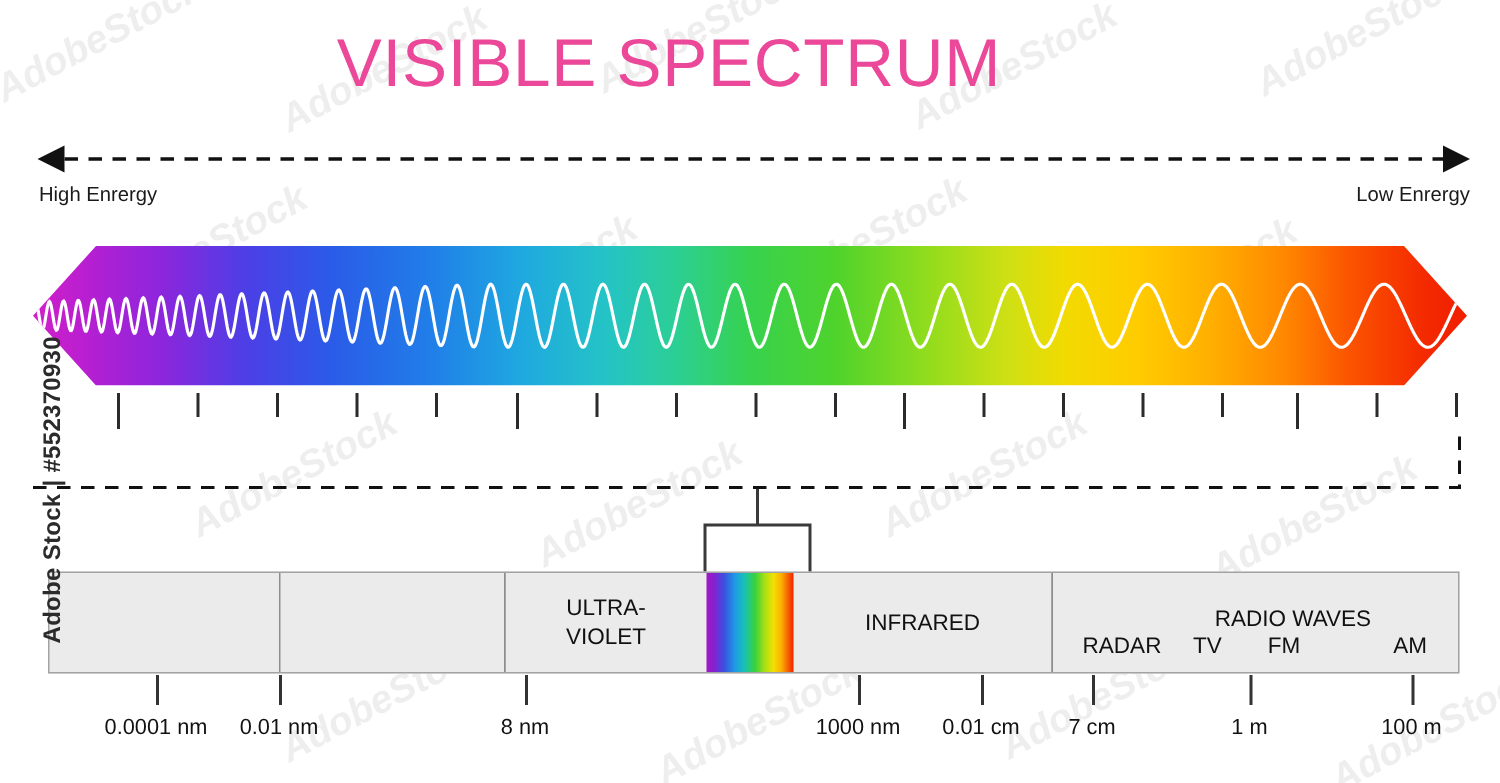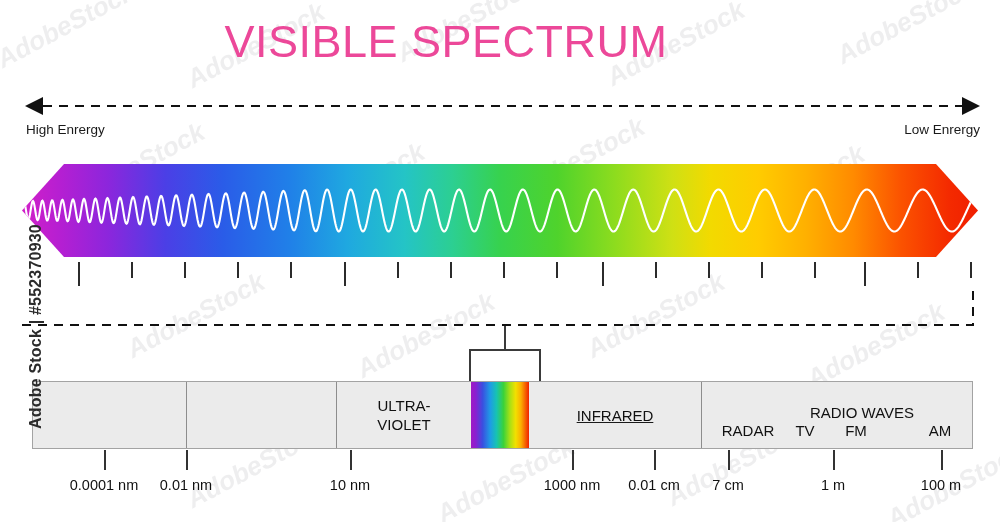--- a/index.html
+++ b/index.html
@@ -179,21 +179,21 @@
     <path d="M15,58 L15,24 L85,24 L85,58" fill="none" stroke="#3a3a3a" stroke-width="2"></path>
     <line x1="50" y1="24" x2="50" y2="0" stroke="#3a3a3a" stroke-width="2"></line>
   </svg>
 
   <div id="em-band">
       <div class="em-seg divider-left" style="left: 303px; width: 135px;">
         <div class="em-label">ULTRA-</div>
         <div class="em-label">VIOLET</div>
       </div>
       <div class="em-seg" id="visible-inset" style="left: 438px; width: 58px; background: linear-gradient(to right, rgb(160, 25, 196) 0%, rgb(138, 31, 208) 8%, rgb(58, 79, 224) 20%, rgb(30, 155, 230) 33%, rgb(23, 195, 178) 44%, rgb(58, 210, 58) 56%, rgb(168, 224, 21) 67%, rgb(242, 224, 0) 77%, rgb(251, 176, 0) 86%, rgb(246, 95, 0) 94%, rgb(239, 34, 0) 100%);"></div>
-      <div class="em-seg" style="left: 496px; width: 172px; text-decoration: underline;">
+      <div class="em-seg" style="left: 496px; width: 172px;">
         <div class="em-label">INFRARED</div>
       </div>
       <div class="em-seg divider-left" style="left: 668px; width: 273px; padding-left: 48px;">
         <div class="em-label" style="margin-top: -6px;">RADIO WAVES</div>
         <div class="em-sub-row">
           <span class="em-sub" style="left: 46px; top: 40px;">RADAR</span>
           <span class="em-sub" style="left: 103px; top: 40px;">TV</span>
           <span class="em-sub" style="left: 154px; top: 40px;">FM</span>
           <span class="em-sub" style="left: 238px; top: 40px;">AM</span>
         </div>
@@ -209,21 +209,21 @@
       <div class="em-tick" style="left: 350px;"></div>
       <div class="em-tick" style="left: 572px;"></div>
       <div class="em-tick" style="left: 654px;"></div>
       <div class="em-tick" style="left: 728px;"></div>
       <div class="em-tick" style="left: 833px;"></div>
       <div class="em-tick" style="left: 941px;"></div>
     </div>
   <div id="em-labels">
       <span class="em-nm-label" style="left: 104px;">0.0001 nm</span>
       <span class="em-nm-label" style="left: 186px;">0.01 nm</span>
-      <span class="em-nm-label" style="left: 350px;">10 nm</span>
+      <span class="em-nm-label" style="left: 350px;">8 nm</span>
       <span class="em-nm-label" style="left: 572px;">1000 nm</span>
       <span class="em-nm-label" style="left: 654px;">0.01 cm</span>
       <span class="em-nm-label" style="left: 728px;">7 cm</span>
       <span class="em-nm-label" style="left: 833px;">1 m</span>
       <span class="em-nm-label" style="left: 941px;">100 m</span>
     </div>
 
   <div id="watermark-id">Adobe Stock | #552370930</div>
 
 </div>

